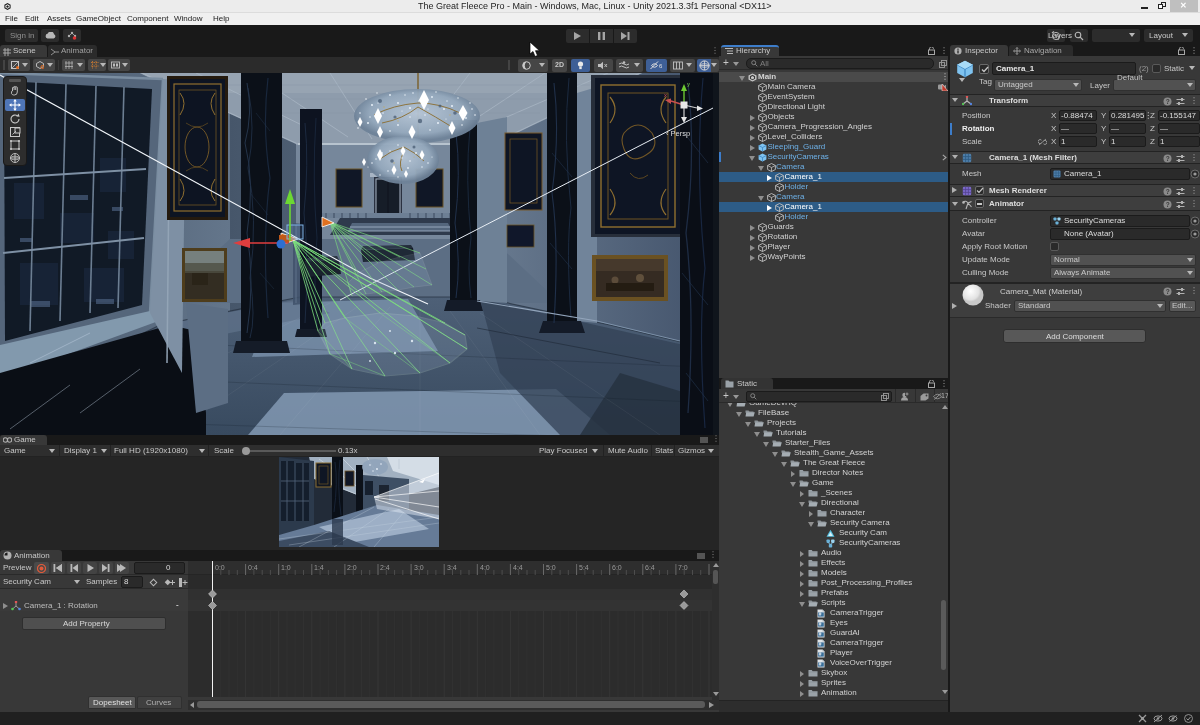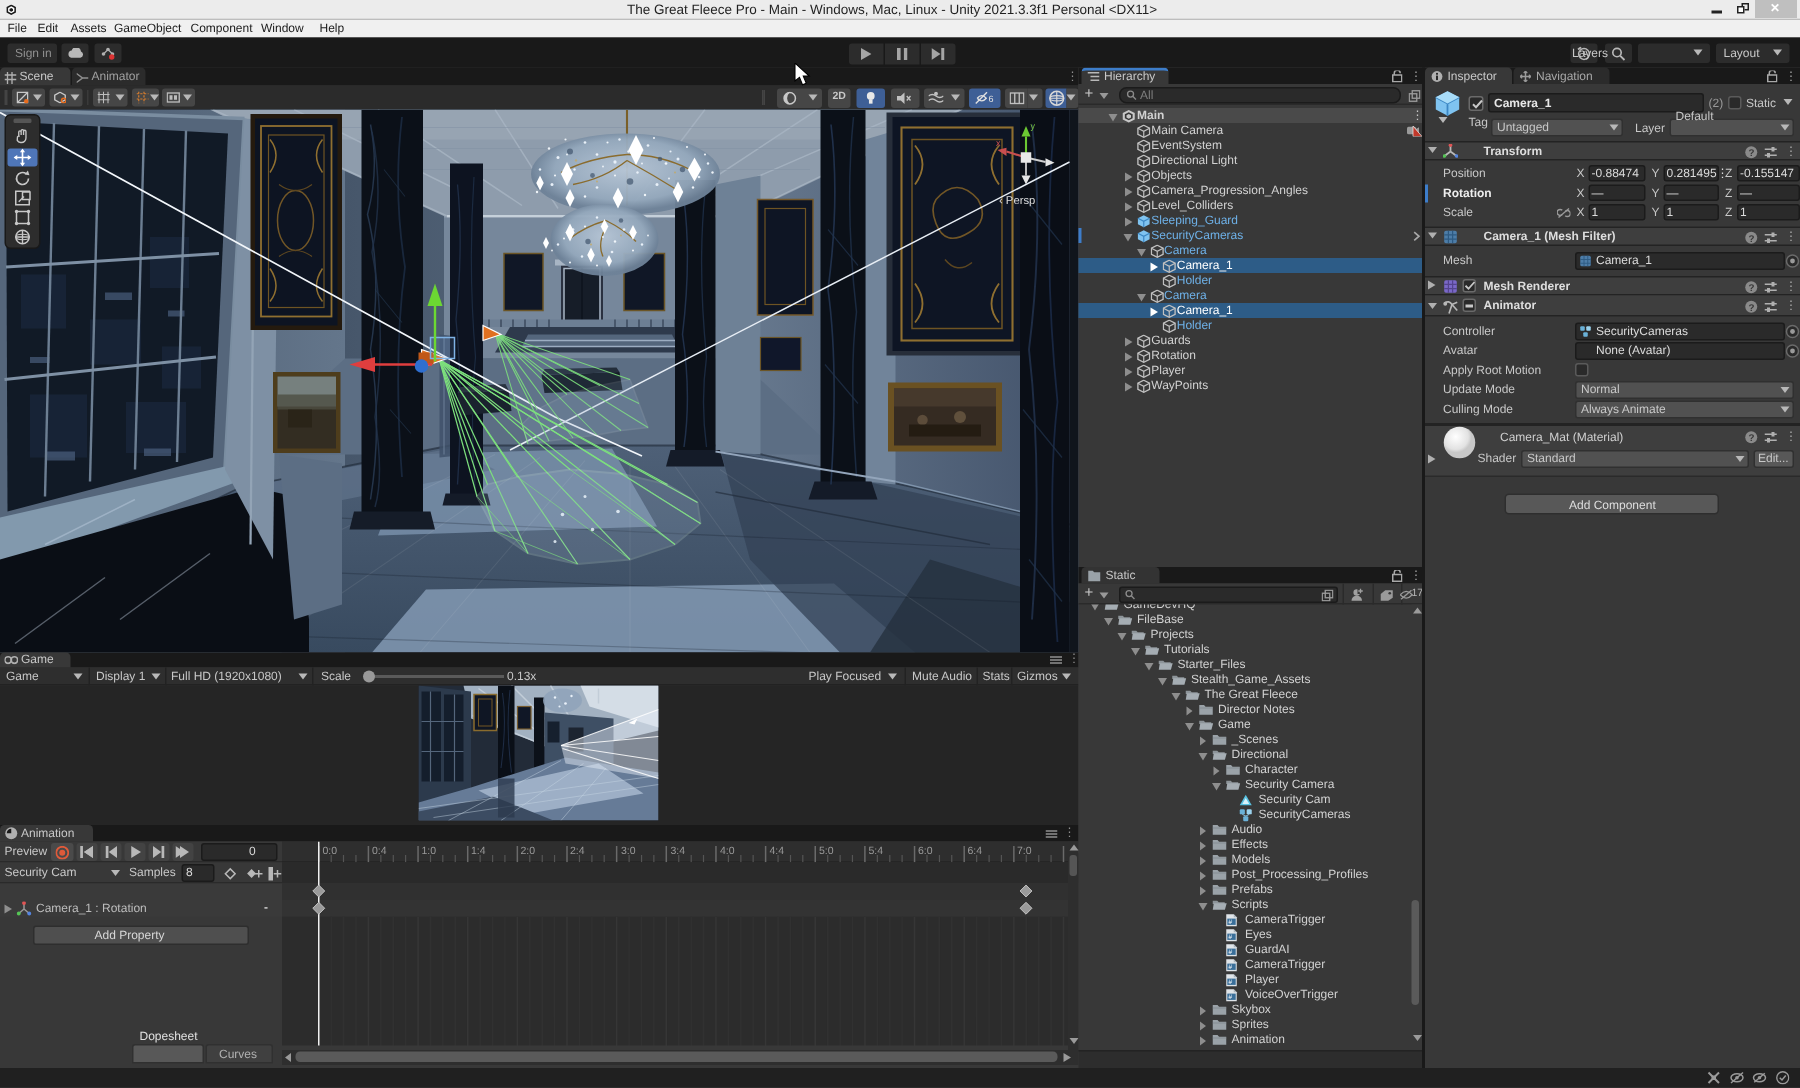--- a/index.html
+++ b/index.html
@@ -973,21 +973,21 @@
 <g fill="#9a9a9a" stroke="#c4c4c4" stroke-width="0.6">
 <rect x="21.7" y="30.2" width="5.6" height="5.6" transform="rotate(45 24.5 33)"></rect>
 <rect x="493.2" y="30.2" width="5.6" height="5.6" transform="rotate(45 496 33)"></rect>
 <rect x="21.7" y="41.7" width="5.6" height="5.6" transform="rotate(45 24.5 44.5)"></rect>
 <rect x="493.2" y="41.7" width="5.6" height="5.6" transform="rotate(45 496 44.5)"></rect>
 </g>
 </svg>
 
 <div class="abs" style="left:0;top:147px;width:719px;height:15px;background:#383838"></div>
 <div class="abs" style="left:88px;top:146px;width:48px;height:13px;background:#585858;border:1px solid #303030;border-radius:2px 2px 0 0"></div>
-<div class="t" style="left:93px;top:136px;color:#e0e0e0">Dopesheet</div>
+<div class="t" style="left:93px;top:148px;color:#e0e0e0">Dopesheet</div>
 <div class="abs" style="left:137px;top:146px;width:45px;height:13px;background:#404040;border:1px solid #303030;border-radius:2px 2px 0 0"></div>
 <div class="t" style="left:146px;top:148px;color:#b0b0b0">Curves</div>
 <div class="abs" style="left:188px;top:150px;width:531px;height:10px;background:#2e2e2e"></div>
 <div class="abs" style="left:190px;top:152px;width:0;height:0;border-top:3px solid transparent;border-bottom:3px solid transparent;border-right:4px solid #9a9a9a"></div>
 <div class="abs" style="left:197px;top:151px;width:508px;height:7px;background:#5a5a5a;border-radius:3px"></div>
 <div class="abs" style="left:709px;top:152px;width:0;height:0;border-top:3.5px solid transparent;border-bottom:3.5px solid transparent;border-left:5px solid #9a9a9a"></div>
 
 <div class="abs" style="left:712px;top:11px;width:7px;height:139px;background:#2e2e2e"></div>
 <div class="abs" style="left:713px;top:13px;width:0;height:0;border-left:3px solid transparent;border-right:3px solid transparent;border-bottom:4px solid #9a9a9a"></div>
 <div class="abs" style="left:713px;top:20px;width:5px;height:14px;background:#555;border-radius:2px"></div>

